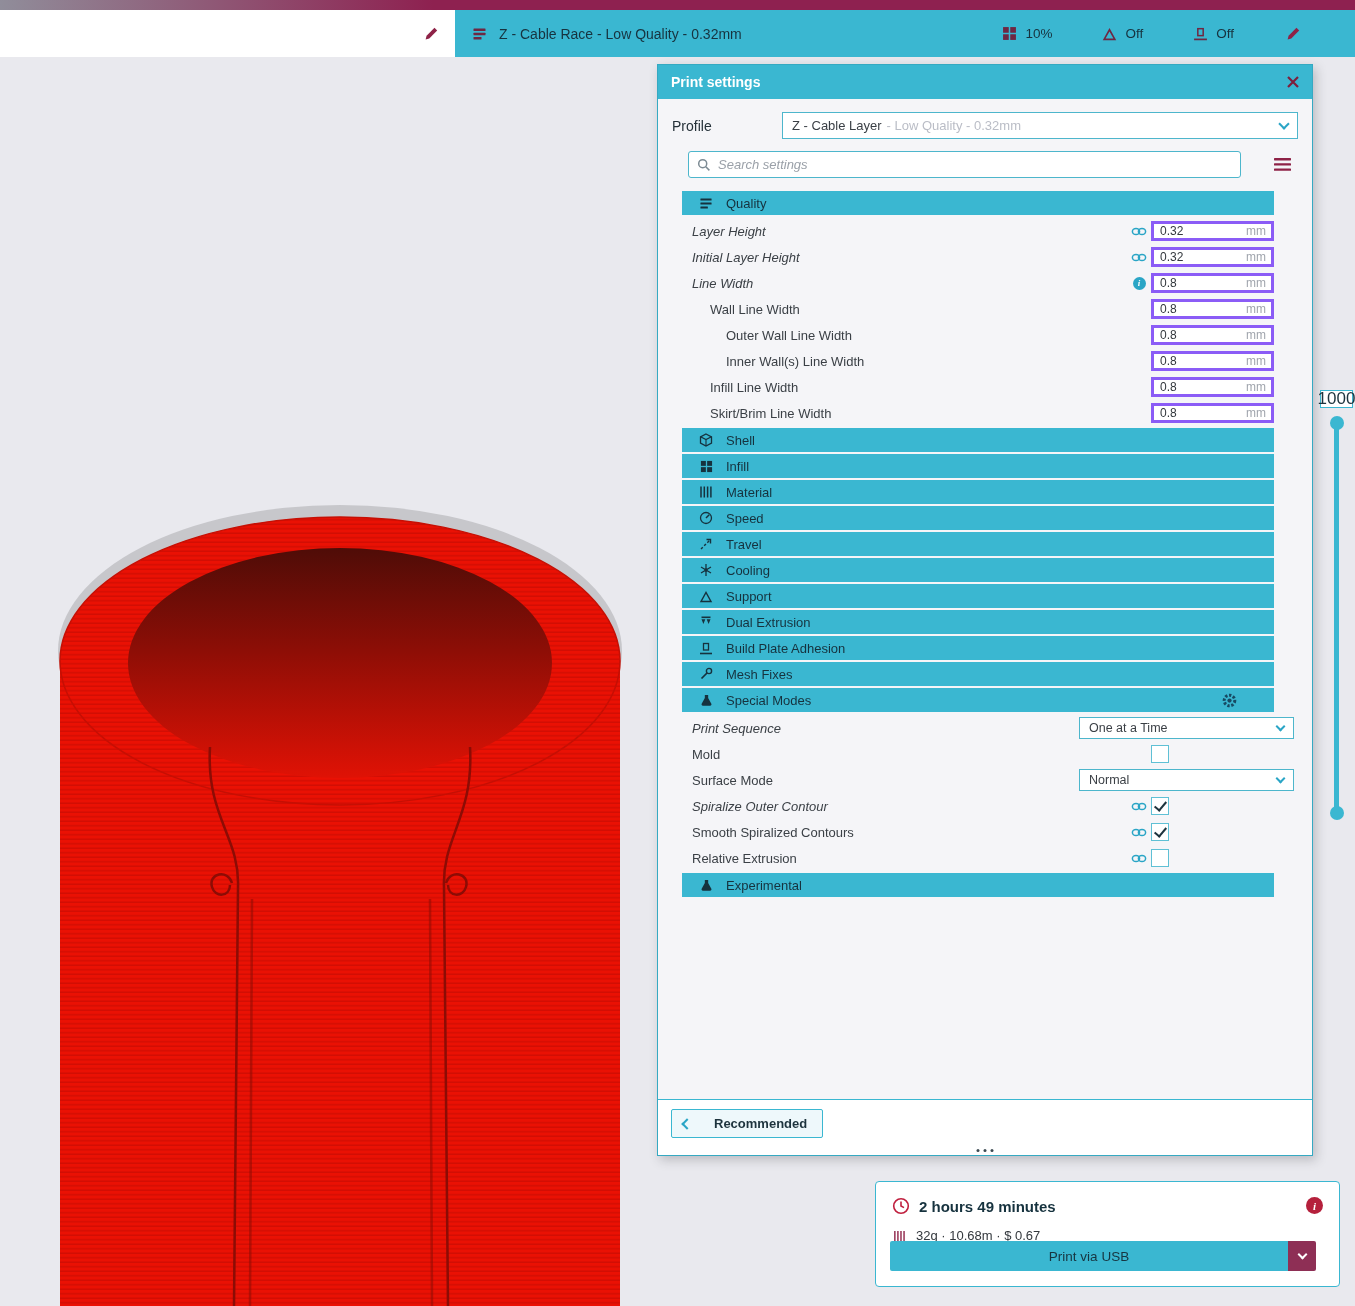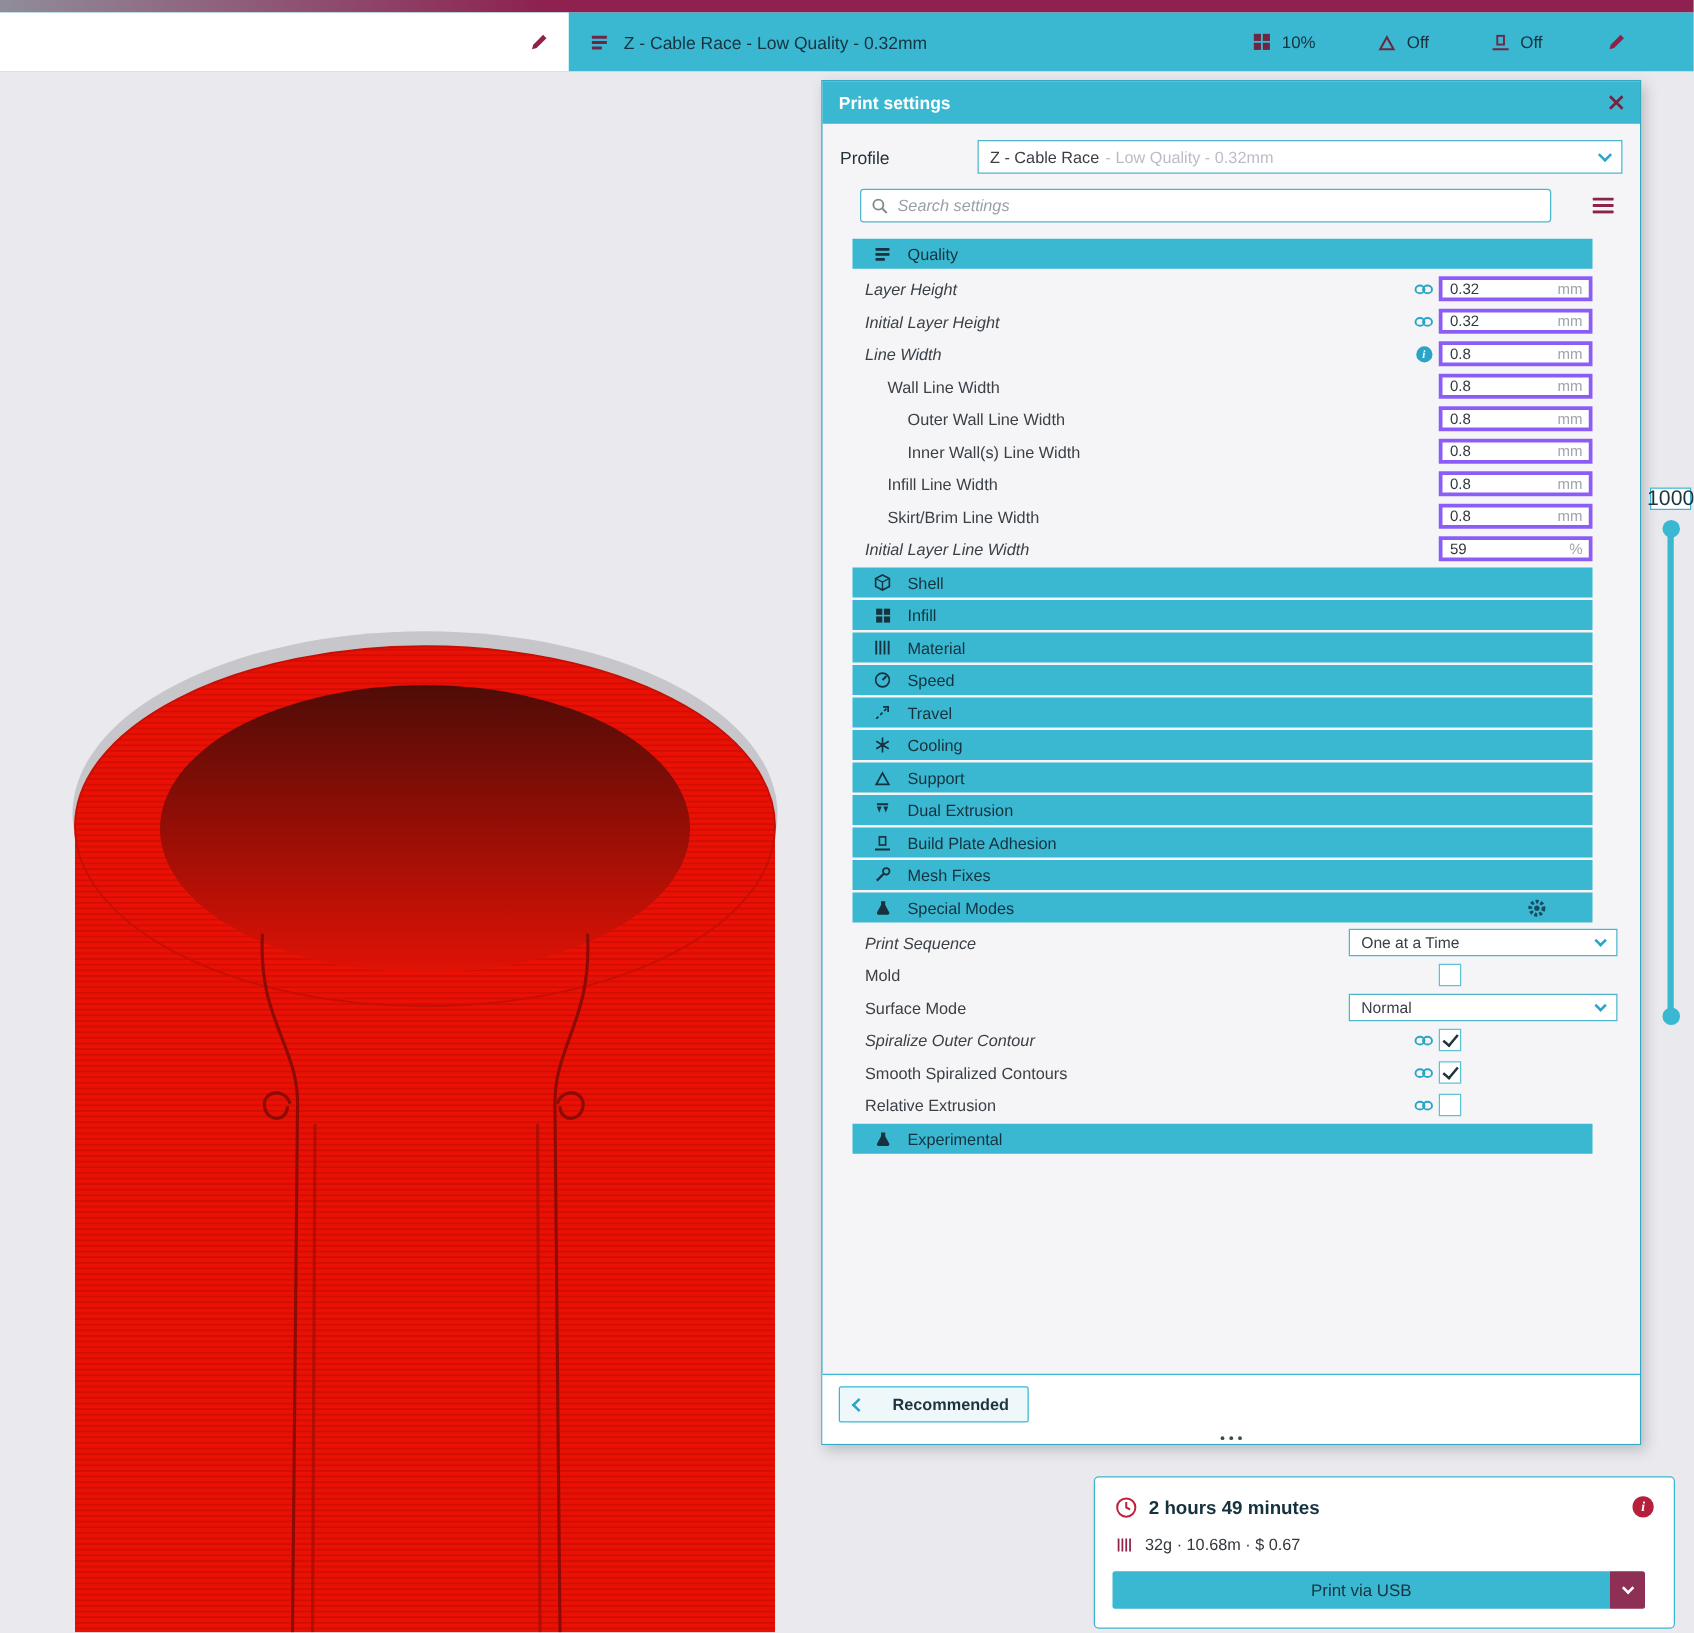--- a/index.html
+++ b/index.html
@@ -74,21 +74,21 @@
   .dots i{width:3px;height:3px;border-radius:50%;background:#3c4a52}
 
   
   .layer-label{position:absolute;left:1320px;top:390px;width:33px;height:18px;background:#fff;
     border:1px solid #3ab7d1;font-size:17px;color:#1d333d;display:flex;align-items:center;justify-content:center}
   .slider-track{position:absolute;left:1334px;top:422px;width:5px;height:391px;background:#3ab7d1}
   .slider-handle{position:absolute;left:1330px;width:14px;height:14px;border-radius:50%;background:#3ab7d1;cursor:pointer}
   .h-top{top:416px}.h-bot{top:806px}
 
   
-  .job{position:absolute;left:875px;top:1181px;width:465px;height:122px;background:#fff;
+  .job{position:absolute;left:875px;top:1181px;width:465px;height:106px;background:#fff;
     border:1px solid #3ab7d1;border-radius:4px}
   .job-time{position:absolute;left:16px;top:15px;display:flex;align-items:center;gap:9px}
   .job-time-text{font-size:15px;font-weight:bold;color:#16323e}
   .job-info-ic{position:absolute;right:16px;top:15px;width:17px;height:17px;border-radius:50%;background:#b5203c;
     color:#fff;font-size:11px;font-weight:bold;font-style:italic;display:flex;align-items:center;justify-content:center;
     font-family:"Liberation Serif",serif;cursor:pointer}
   .job-mat{position:absolute;left:17px;top:46px;display:flex;align-items:center;gap:10px}
   .job-mat-text{font-size:13px;color:#33383d}
   .print-btn{position:absolute;left:14px;right:23px;bottom:15px;height:30px;display:flex;cursor:pointer}
   .pb-main{flex:1;background:#3ab7d1;border-radius:2px 0 0 2px;display:flex;align-items:center;justify-content:center;
@@ -186,21 +186,21 @@
     <span class="panel-close">
       <svg width="12" height="12" viewBox="0 0 12 12">
           <path d="M1 1l10 10M11 1L1 11" stroke="#7e1f3d" stroke-width="2.2"></path>
         </svg>
     </span>
   </div>
 
   <div class="profile-row">
     <span class="profile-label">Profile</span>
     <div class="dd profile-dd">
-      <span>Z - Cable Race</span>
+      <span>Z - Cable Layer</span>
       <span class="profile-variant">- Low Quality - 0.32mm</span>
       <span class="chev-dn big m-l-auto"></span>
     </div>
   </div>
 
   <div class="search-row">
     <div class="search-box">
       <svg width="14" height="14" viewBox="0 0 14 14">
           <circle cx="5.7" cy="5.7" r="4" fill="none" stroke="#7c8a93" stroke-width="1.5"></circle>
           <path d="M8.8 8.8l3.6 3.6" stroke="#7c8a93" stroke-width="1.5"></path>
@@ -298,28 +298,20 @@
         </div>
       </div>
       <div class="row ind1">
         <span class="row-label">Skirt/Brim Line Width</span>
         <span class="row-icon"></span>
         <div class="val-box">
           <span>0.8</span>
           <span class="val-unit">mm</span>
         </div>
       </div>
-      <div class="row it">
-        <span class="row-label">Initial Layer Line Width</span>
-        <span class="row-icon"></span>
-        <div class="val-box">
-          <span>59</span>
-          <span class="val-unit">%</span>
-        </div>
-      </div>
     </div>
 
     <div class="cat">
       <span class="cat-icon">
           <svg width="14" height="14" viewBox="0 0 14 14">
             <path d="M7 1l5.5 2.8v6.4L7 13 1.5 10.2V3.8z" fill="none" stroke="currentColor" stroke-width="1.3"></path>
             <path d="M1.5 3.8L7 6.6l5.5-2.8M7 6.6V13" fill="none" stroke="currentColor" stroke-width="1.1"></path>
           </svg>
         </span>
       <span class="cat-label">Shell</span>

